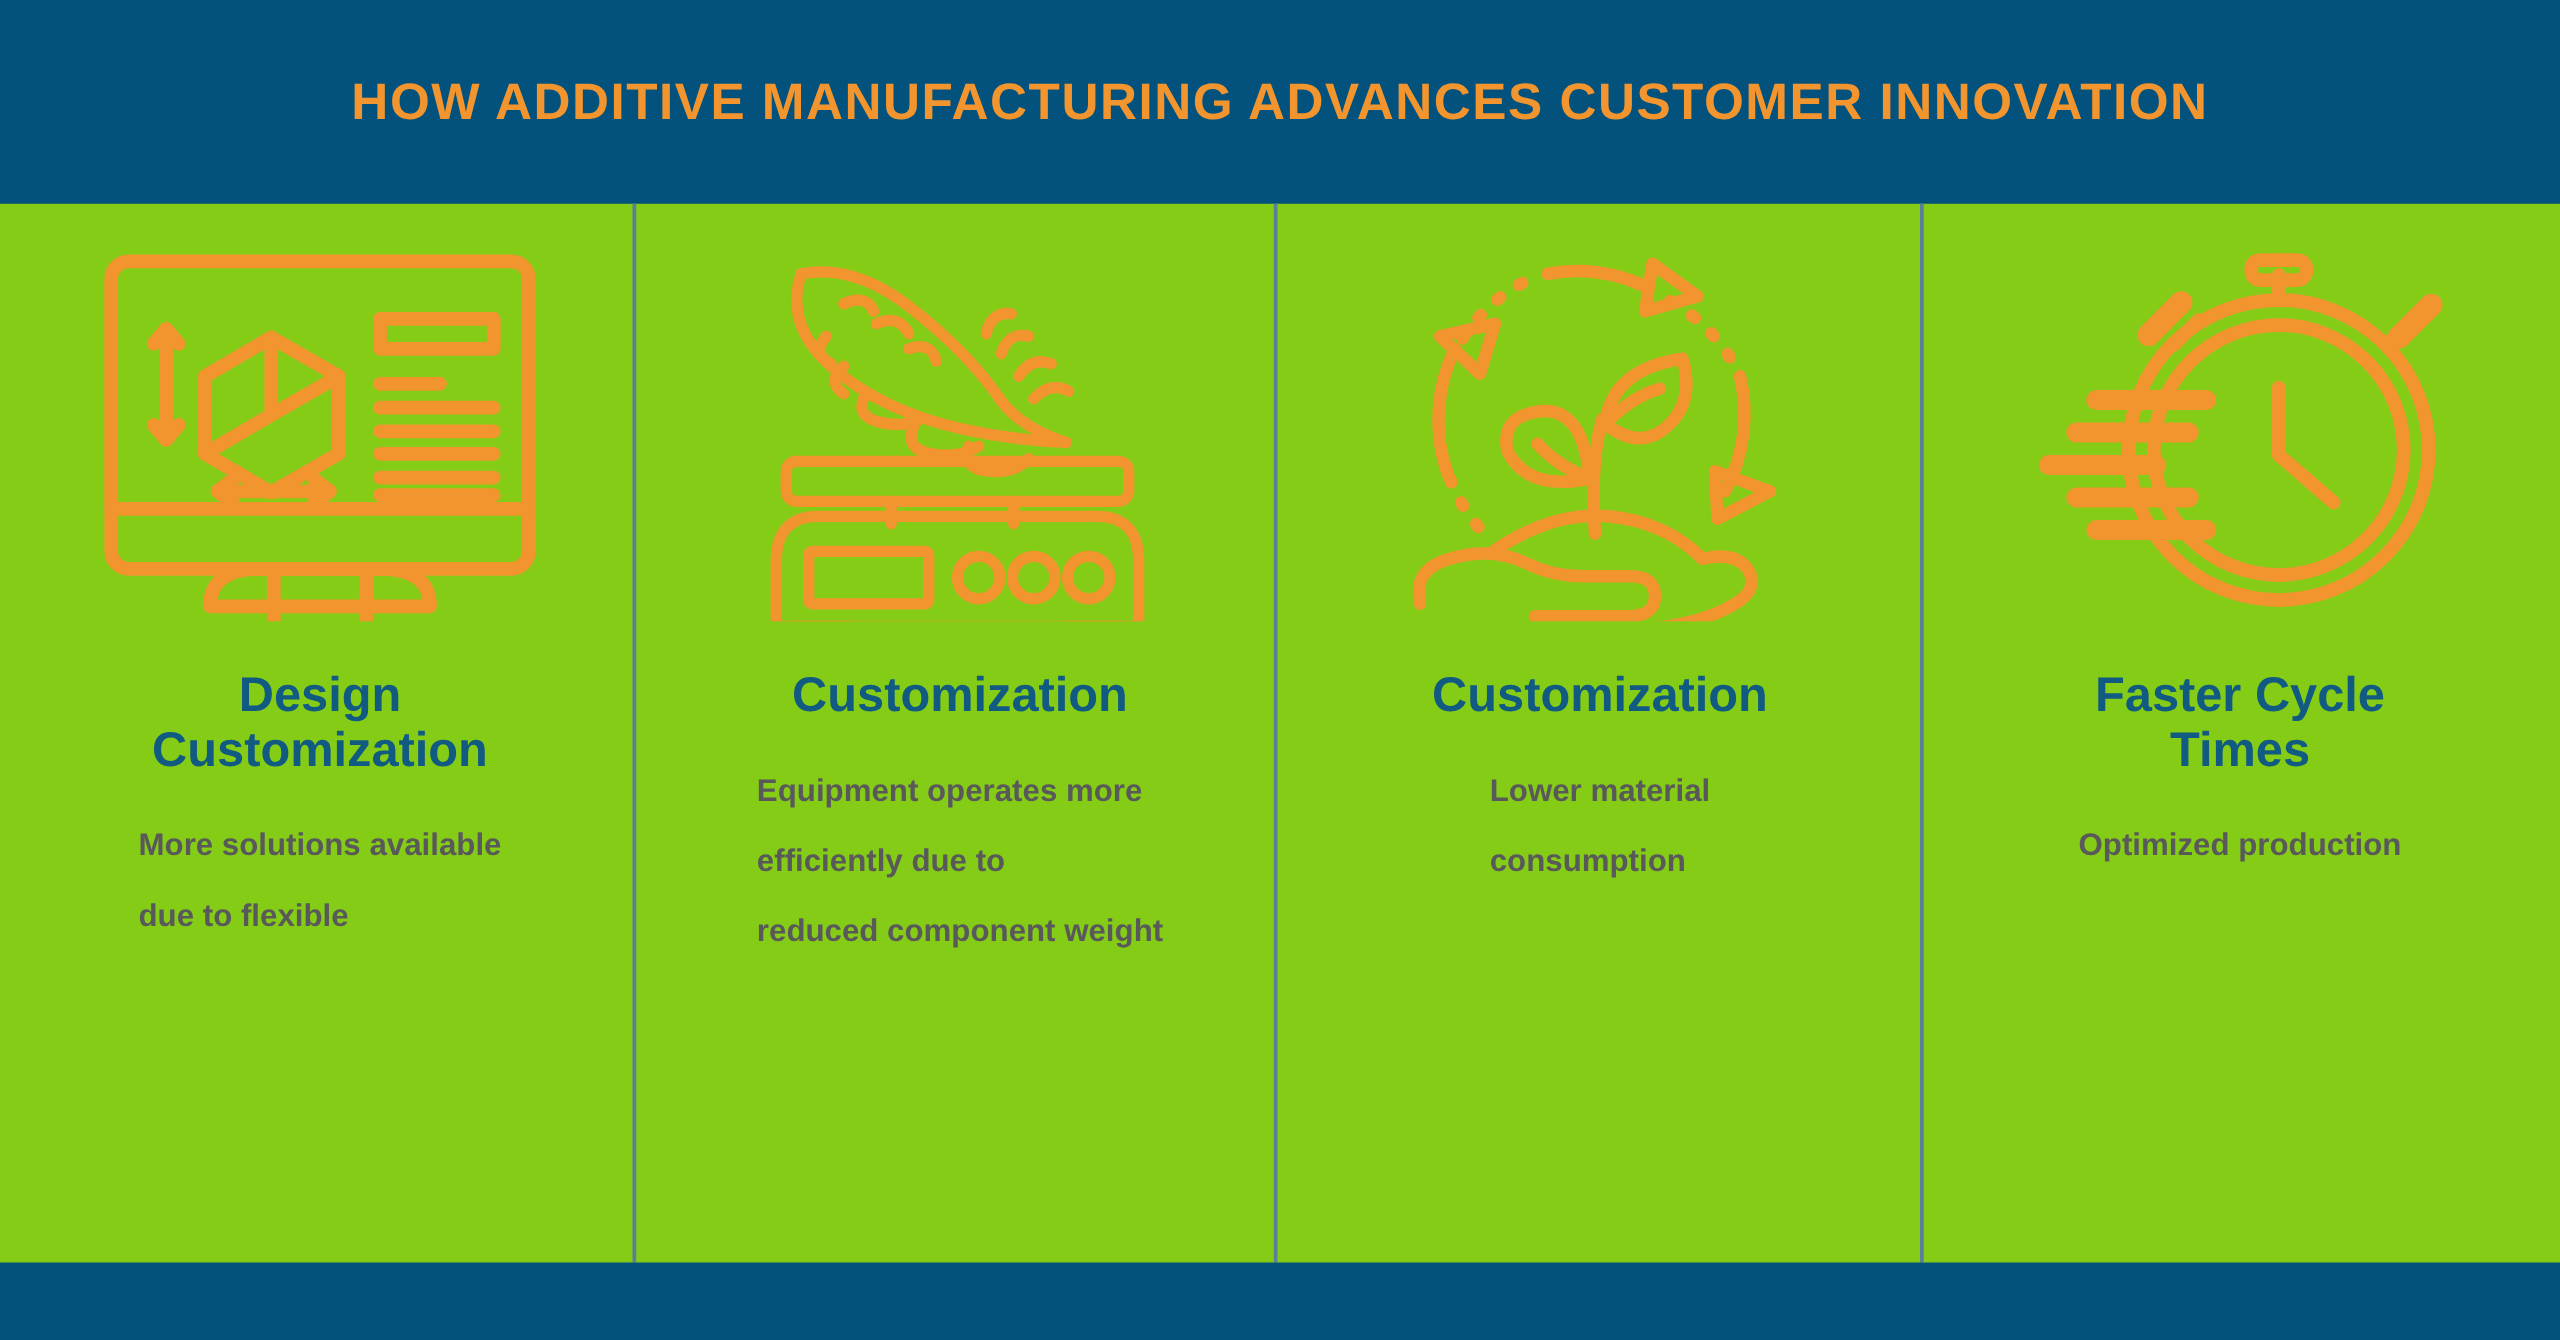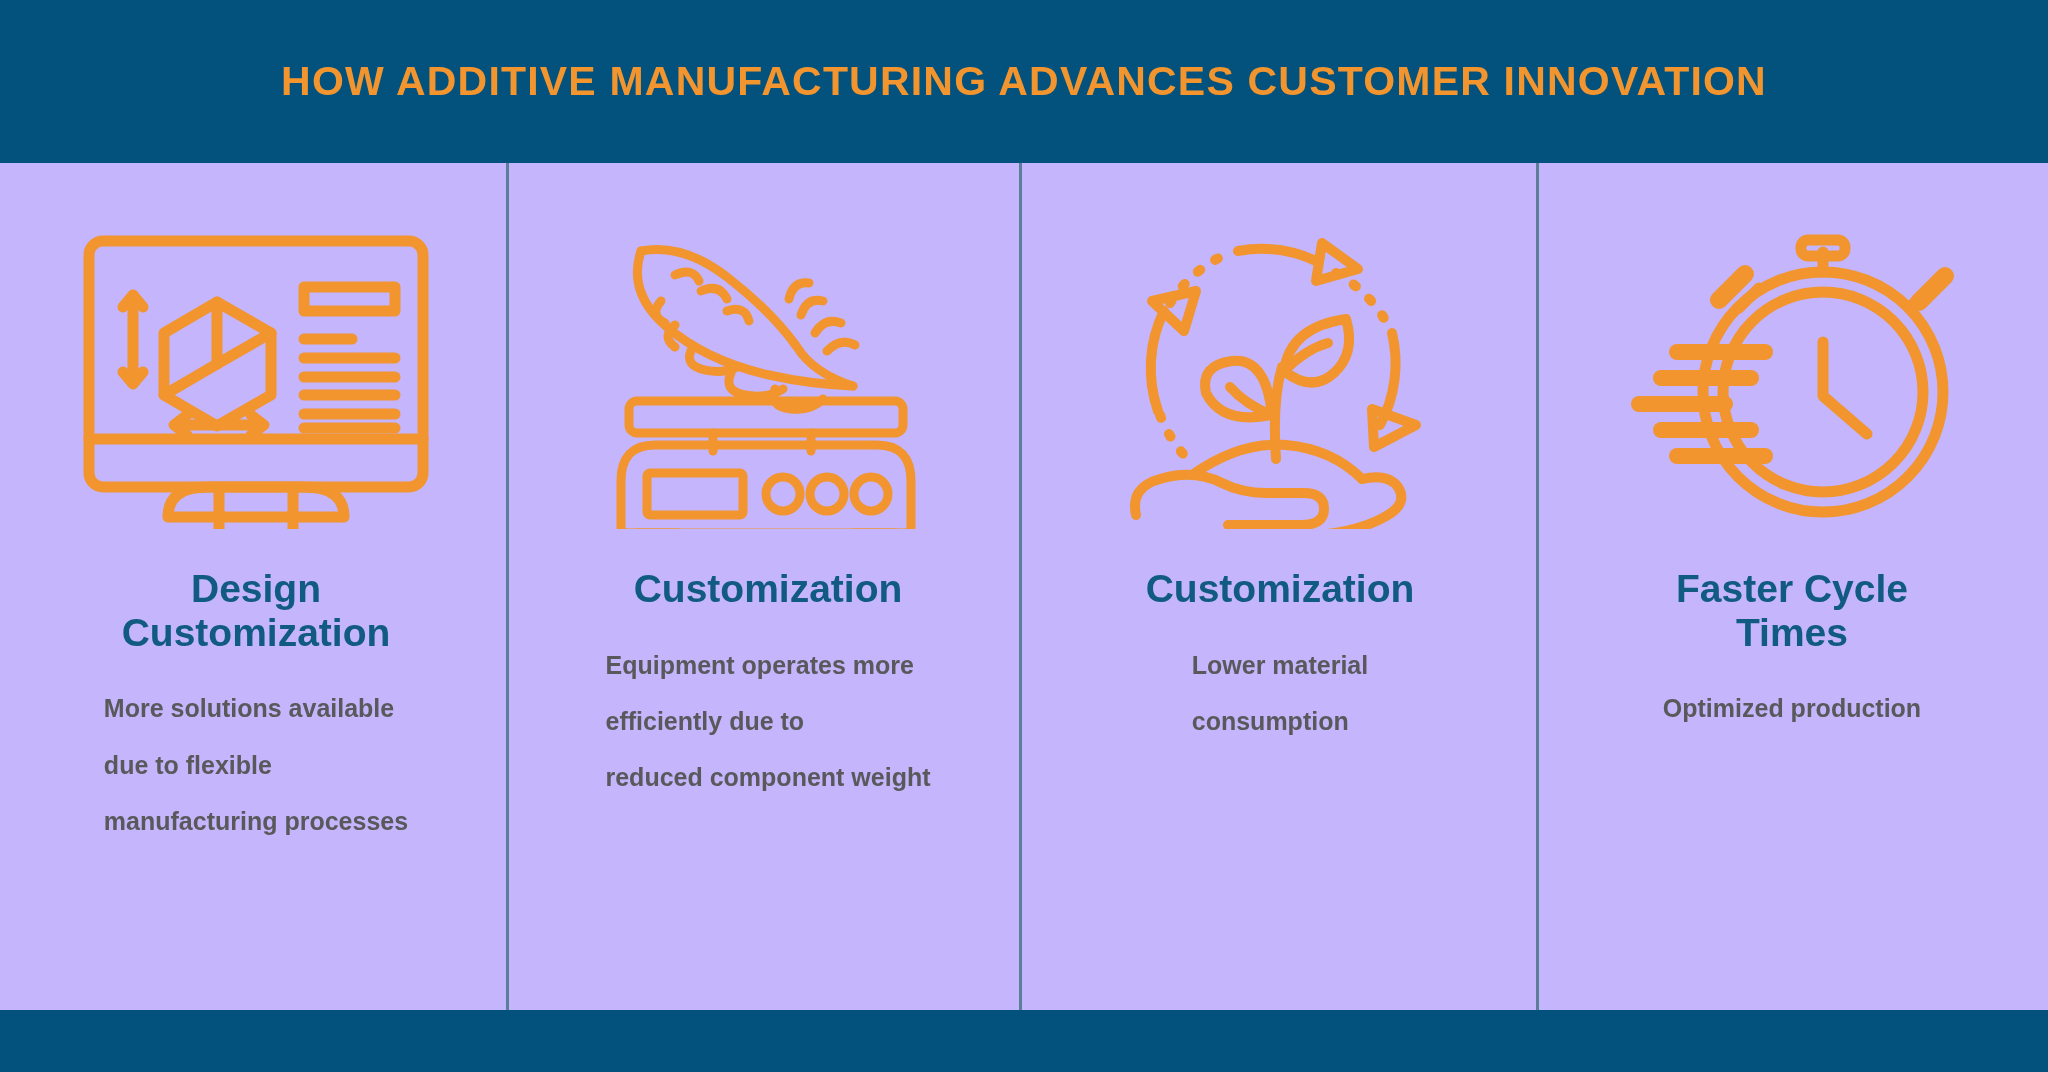--- a/index.html
+++ b/index.html
@@ -12,21 +12,21 @@
     height: 1072px;
     font-family: "Liberation Sans", sans-serif;
     overflow: hidden;
     position: relative;
   }
 
   #page {
     position: relative;
     width: 2048px;
     height: 1072px;
-    background: #c4b5fd;
+    background: #84cc16;
   }
 
   
   .header-bar {
     position: absolute;
     left: 0;
     top: 0;
     width: 2048px;
     height: 163px;
     background: #03527d;
@@ -66,21 +66,20 @@
     display: flex;
   }
   .column {
     position: relative;
     width: 512px;
     height: 847px;
     box-sizing: border-box;
     display: flex;
     flex-direction: column;
     align-items: center;
-    margin-top: 32px;
   }
   .divider {
     position: absolute;
     top: 0;
     width: 3px;
     height: 847px;
     background: #5b7f98;
   }
   .divider.d1 { left: 506px; }
   .divider.d2 { left: 1019px; }
@@ -165,21 +164,20 @@
           <line x1="228" y1="199" x2="319" y2="199"></line>
         </svg>
       </div>
       <div class="col-title">
         <span class="bl">Design</span>
         <span class="bl">Customization</span>
       </div>
       <div class="col-body">
         <span class="bl">More solutions available</span>
         <span class="bl">due to flexible</span>
-        <span class="bl">manufacturing processes</span>
       </div>
     </div>
 
     <div class="column">
       <div class="icon-wrap">
         <svg width="330" height="300" viewBox="0 0 330 300" fill="none" stroke="#F2952E" stroke-width="9" stroke-linecap="round" stroke-linejoin="round">
 
           <path d="M38 22 q-14 42 26 76 q40 34 102 48 q40 9 84 11"></path>
           <path d="M38 22 q42 -8 86 26 q44 34 70 70 q16 26 56 39"></path>
 

